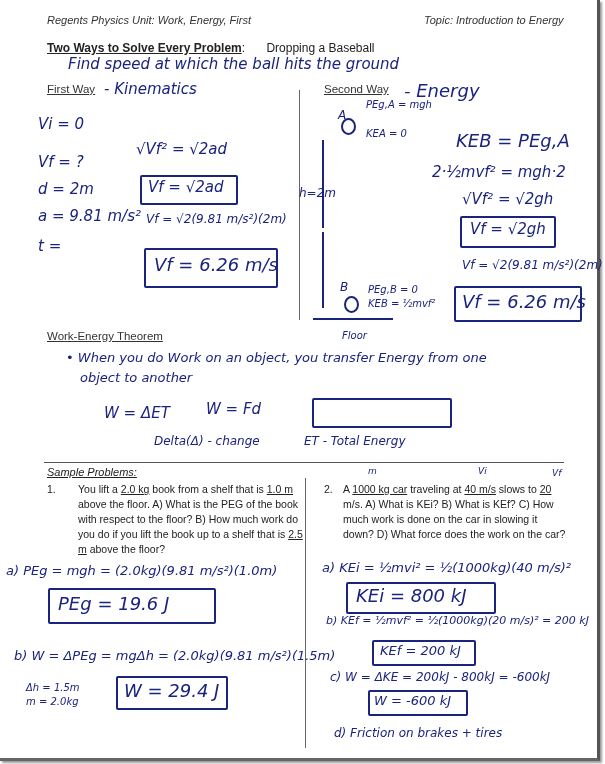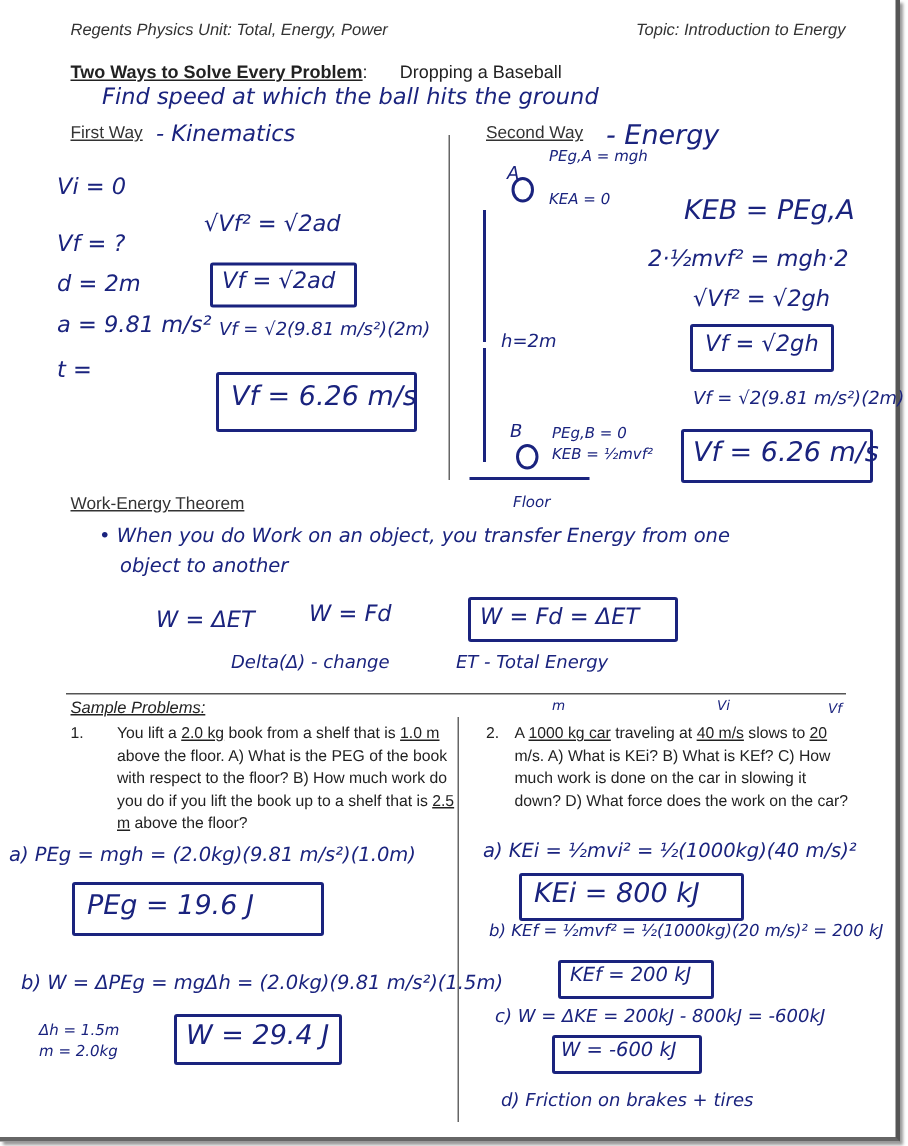--- a/index.html
+++ b/index.html
@@ -22,21 +22,21 @@
   .ital-u{font-style:italic;text-decoration:underline;font-size:11px;color:#222;}
   .arrow{position:absolute;width:2px;background:#1a237e;}
   .ball{position:absolute;width:11px;height:13px;border:2px solid #1a237e;border-radius:50%;}
   .floor{position:absolute;height:2px;background:#1a237e;}
 </style>
 </head>
 <body>
 
 <div class="page">
 
-  <div class="abs hdr" style="left:47px;top:14px;">Regents Physics Unit: Total, Energy, Power</div>
+  <div class="abs hdr" style="left:47px;top:14px;">Regents Physics Unit: Work, Energy, First</div>
   <div class="abs hdr" style="left:424px;top:14px;">Topic: Introduction to Energy</div>
 
   <div class="abs hand hand-md" style="left:68px;top:55px;">Find speed at which the ball hits the ground</div>
   <div class="abs title" style="left:47px;top:41px;">
     <b>Two Ways to Solve Every Problem</b><span>:</span>
     <span style="margin-left:18px;">Dropping a Baseball</span>
   </div>
 
   <div class="vline" style="left:299px;top:90px;height:230px;"></div>
 
@@ -58,21 +58,21 @@
 
   <div class="abs sub" style="left:324px;top:83px;">Second Way</div>
   <div class="abs hand hand-lg" style="left:404px;top:80px;">- Energy</div>
 
   <div class="abs hand hand-sm" style="left:338px;top:108px;">A</div>
   <div class="ball" style="left:341px;top:118px;"></div>
   <div class="abs hand" style="left:366px;top:99px;font-size:10px;">PEg,A = mgh</div>
   <div class="abs hand" style="left:366px;top:128px;font-size:10px;">KEA = 0</div>
 
   <div class="arrow" style="left:322px;top:140px;height:88px;"></div>
-  <div class="abs hand hand-sm" style="left:299px;top:220px;padding-left:35px;">h=2m</div>
+  <div class="abs hand hand-sm" style="left:299px;top:186px;">h=2m</div>
   <div class="arrow" style="left:322px;top:232px;height:76px;"></div>
 
   <div class="abs hand hand-sm" style="left:340px;top:280px;">B</div>
   <div class="ball" style="left:344px;top:296px;"></div>
   <div class="abs hand" style="left:368px;top:284px;font-size:10px;">PEg,B = 0</div>
   <div class="abs hand" style="left:368px;top:298px;font-size:10px;">KEB = ½mvf²</div>
   <div class="floor" style="left:313px;top:318px;width:80px;"></div>
   <div class="abs hand" style="left:342px;top:330px;font-size:10px;">Floor</div>
 
   <div class="abs hand hand-lg" style="left:456px;top:130px;">KEB = PEg,A</div>
@@ -83,21 +83,20 @@
   <div class="abs hand hand-sm" style="left:462px;top:258px;">Vf = √2(9.81 m/s²)(2m)</div>
   <div class="box" style="left:454px;top:286px;width:124px;height:32px;"></div>
   <div class="abs hand hand-lg" style="left:462px;top:291px;">Vf = 6.26 m/s</div>
 
   <div class="abs sub" style="left:47px;top:330px;text-align:right;">Work-Energy Theorem</div>
   <div class="abs hand hand-sm" style="left:66px;top:350px;font-size:13px;">• When you do Work on an object, you transfer Energy from one</div>
   <div class="abs hand hand-sm" style="left:80px;top:370px;font-size:13px;">object to another</div>
   <div class="abs hand hand-md" style="left:104px;top:404px;">W = ΔET</div>
   <div class="abs hand hand-md" style="left:206px;top:400px;">W = Fd</div>
   <div class="box" style="left:312px;top:398px;width:136px;height:26px;"></div>
-  <div class="abs hand hand-md" style="left:320px;top:402px;">W = Fd = ΔET</div>
   <div class="abs hand hand-sm" style="left:154px;top:434px;">Delta(Δ) - change</div>
   <div class="abs hand hand-sm" style="left:304px;top:434px;">ET - Total Energy</div>
 
   <div class="hline" style="left:44px;top:462px;width:520px;"></div>
 
   <div class="abs ital-u" style="left:47px;top:466px;">Sample Problems:</div>
 
   <div class="abs prob" style="left:47px;top:482px;">1.</div>
   <div class="abs prob" style="left:78px;top:482px;width:226px;"><span>You lift a </span><u>2.0 kg</u><span> book from a shelf that is </span><u>1.0 m</u><span> above the floor. A) What is the PEG of the book with respect to the floor? B) How much work do you do if you lift the book up to a shelf that is </span><u>2.5 m</u><span> above the floor?</span></div>
 

